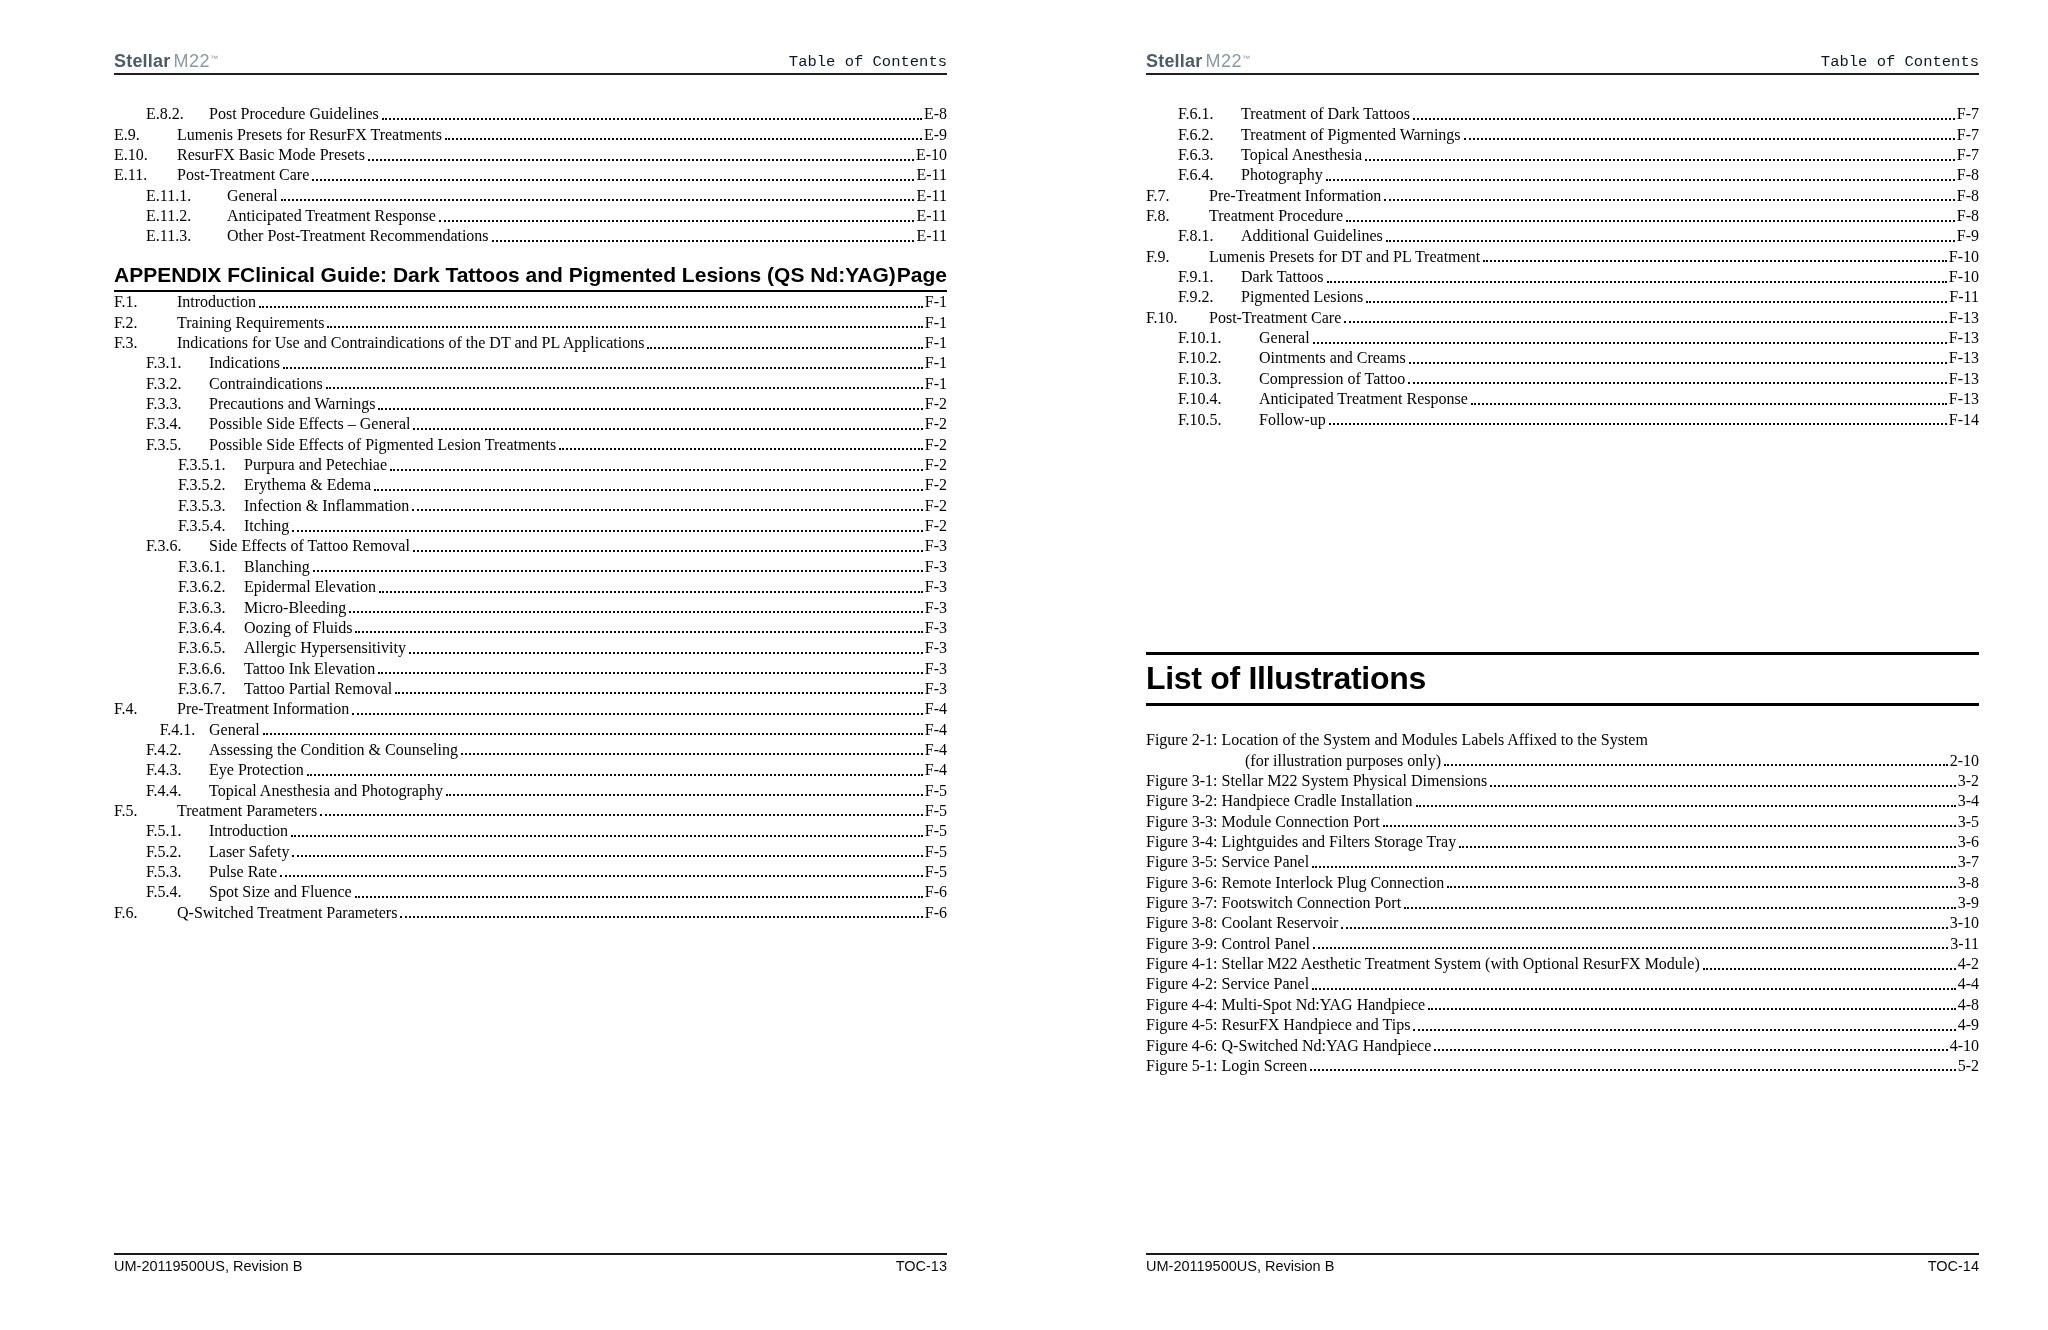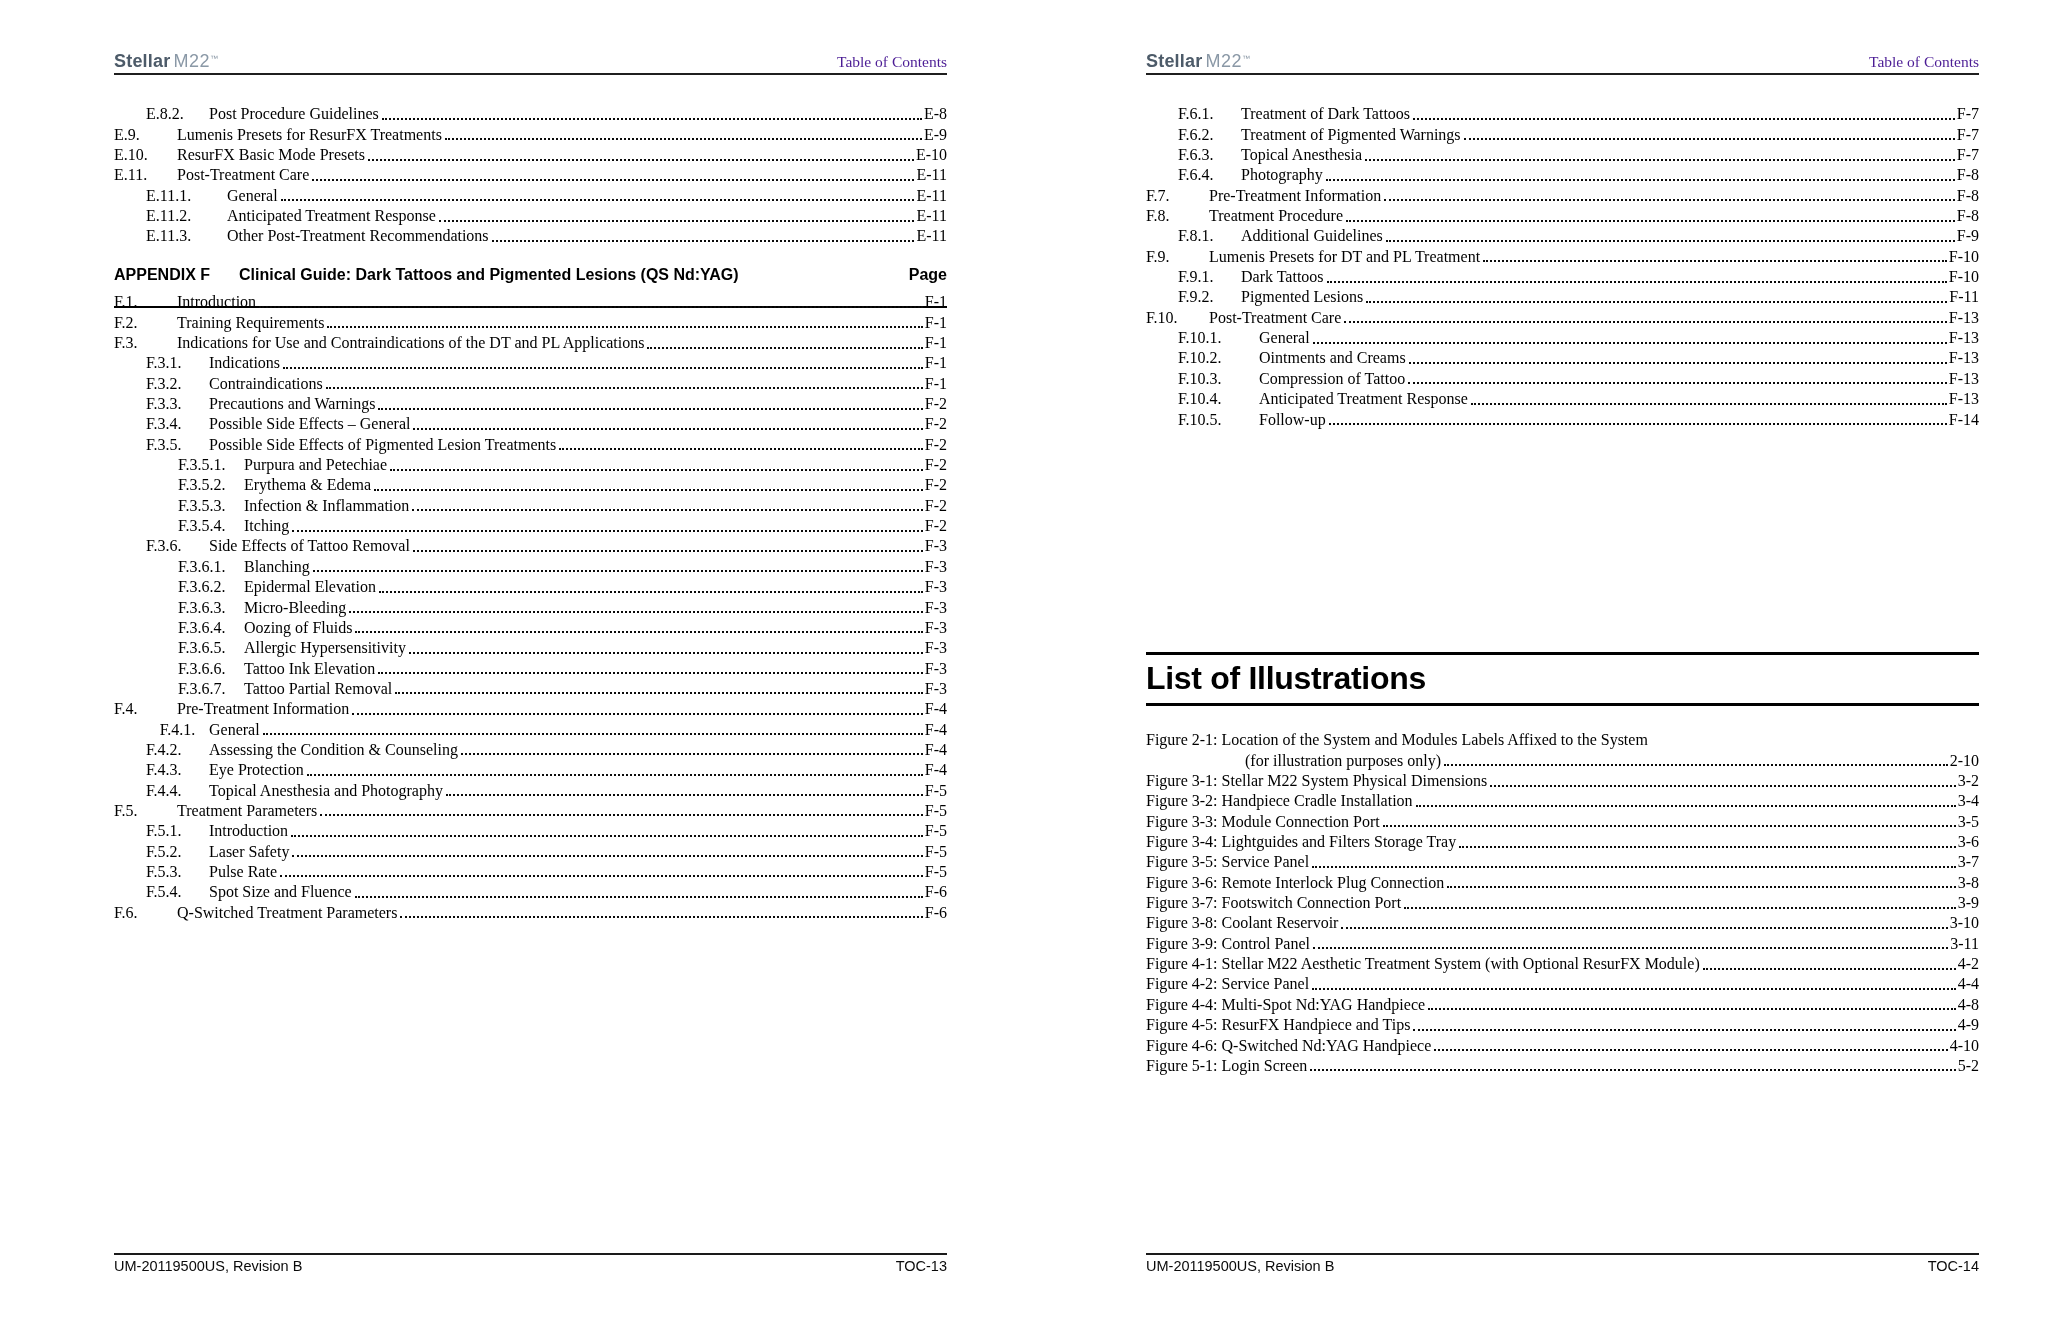--- a/index.html
+++ b/index.html
@@ -12,40 +12,40 @@
 
   
   .phead{position:absolute;top:40px;left:0;right:0;height:30px;
          border-bottom:2px solid #1f1f1f;
          display:flex;align-items:flex-end;justify-content:space-between;
          padding-bottom:3px;}
   .logo{font-family:"Liberation Sans","DejaVu Sans",sans-serif;font-size:18px;line-height:18px;white-space:nowrap;}
   .logo .st{font-weight:700;color:#4d5b69;letter-spacing:.2px;}
   .logo .m22{font-weight:400;color:#8a98a6;letter-spacing:.5px;margin-left:3px;}
   .logo .tm{font-size:8px;color:#8a98a6;vertical-align:top;position:relative;top:-2px;}
-  .ptitle{font-family:Liberation Serif, serif;font-size:15.5px;color:#4c1d95;line-height:16px;}
+  .ptitle{font-family:Liberation Mono, monospace;font-size:15.5px;color:#0f172a;line-height:16px;}
 
   
   .tocblock{position:absolute;left:0;right:0;}
   .trow{display:flex;align-items:flex-end;height:20.35px;font-size:16px;}
   .trow span{line-height:18px;}
   .lvl1{padding-left:0;}
   .lvl2{padding-left:32px;}
   .lvl3{padding-left:64px;}
   .tnum{white-space:nowrap;flex:0 0 auto;}
   .ttitle{white-space:nowrap;flex:0 0 auto;}
   .leader{flex:1 1 auto;border-bottom:2px dotted #0a0a0a;margin:0 2px 3.5px 3px;min-width:8px;}
   .tpage{white-space:nowrap;flex:0 0 auto;text-align:right;}
 
   
   .apxrow{position:absolute;left:0;right:0;top:263px;height:24px;
           border-bottom:2px solid #000;
-          display:flex;align-items:center;padding-bottom:19px;
+          display:flex;align-items:center;padding-bottom:3px;
           font-family:"Liberation Sans","DejaVu Sans",sans-serif;
-          font-weight:700;font-size:16px;}
+          font-weight:700;font-size:21px;}
   .apxlabel{min-width:125px;}
   .apxtitle{flex:1 1 auto;}
   .apxpage{flex:0 0 auto;}
 
   
   .loi{position:absolute;left:0;right:0;top:652px;
        border-top:3px solid #000;border-bottom:3px solid #000;
        padding:5px 0 7px 0;}
   .loi h1{margin:0;font-family:"Liberation Sans","DejaVu Sans",sans-serif;
           font-weight:700;font-size:32px;line-height:36px;letter-spacing:-.3px;color:#000;}

